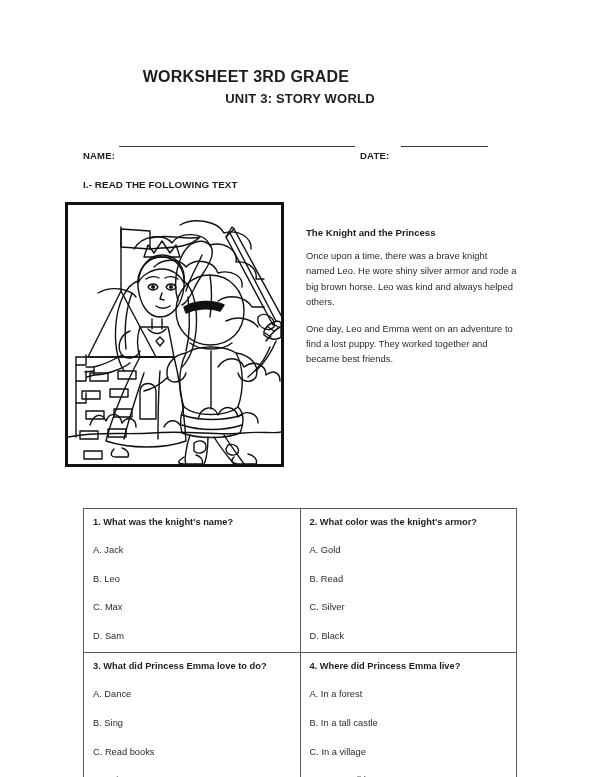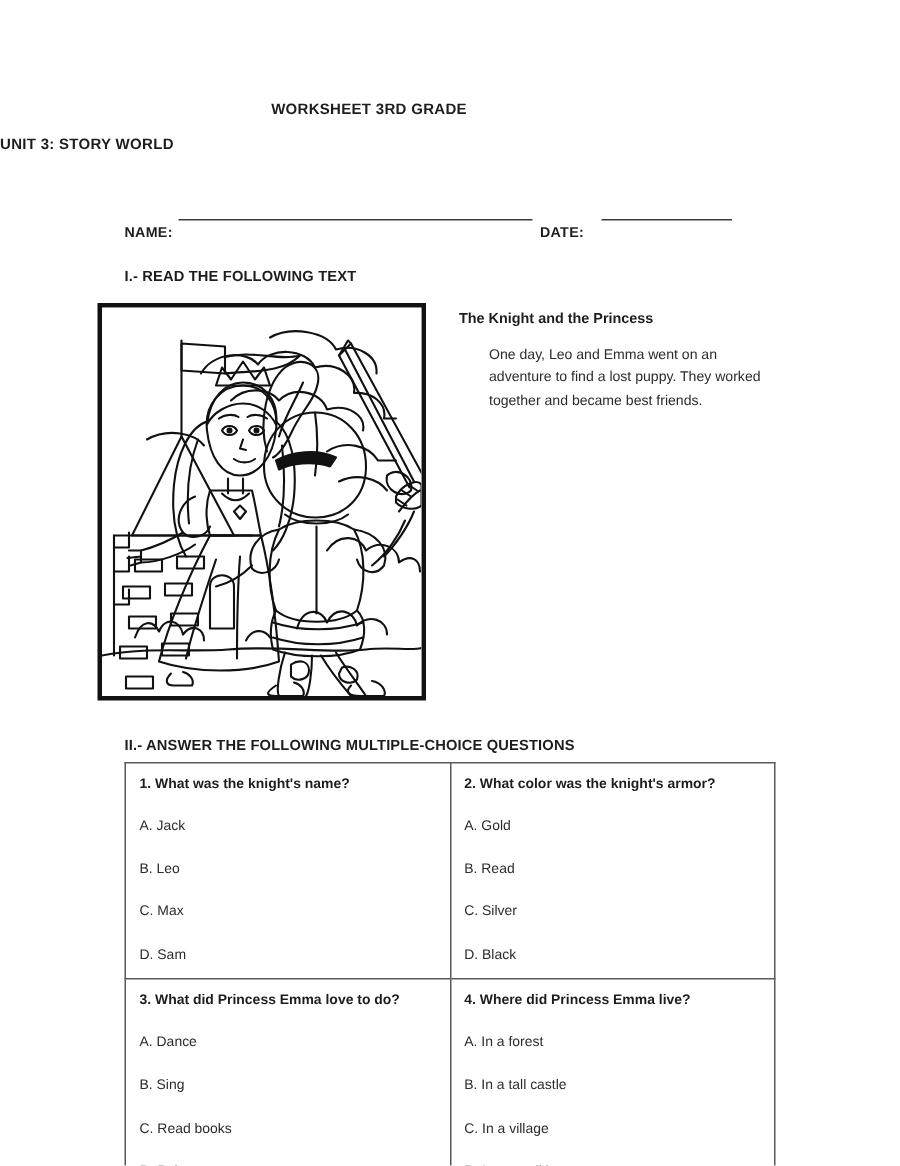--- a/index.html
+++ b/index.html
@@ -23,31 +23,31 @@
     height: 777px;
     background: #ffffff;
   }
 
   
   .doc-title {
     position: absolute;
     left: 0; top: 68px;
     width: 492px;
     text-align: center;
-    font-size: 10px;
+    font-size: 16px;
     font-weight: bold;
     letter-spacing: 0.2px;
     color: #1d1d1d;
   }
   .doc-subtitle {
     position: absolute;
     left: 0; top: 91px;
     width: 600px;
-    text-align: left;
-    font-size: 10px;
+    text-align: center;
+    font-size: 13px;
     font-weight: bold;
     letter-spacing: 0.2px;
     color: #1d1d1d;
   }
 
   
   .namedate {
     position: absolute;
     left: 83px; top: 134px;
     width: 440px;
@@ -95,37 +95,37 @@
     border: 3px solid #111111;
     background: #ffffff;
     box-sizing: border-box;
     overflow: hidden;
   }
   .illustration svg { display: block; }
 
   
   .story {
     position: absolute;
-    left: 306px; top: 206px;
+    left: 306px; top: 226px;
     width: 212px;
   }
   .story-title {
     font-size: 9.6px;
     font-weight: bold;
     color: #1d1d1d;
     margin: 0 0 9px 0;
     line-height: 13px;
   }
   .story p {
     font-size: 9.4px;
     line-height: 15.4px;
     margin: 0 0 11px 0;
     color: #2b2b2b;
   }
-  .story p:last-child { margin-bottom: 0; margin-left: 20px; }
+  .story p:last-child { margin-bottom: 0; }
 
   
   .qtable {
     position: absolute;
     left: 83px; top: 508px;
     width: 434px;
     border-collapse: collapse;
     table-layout: fixed;
   }
   .qtable td {
@@ -319,24 +319,24 @@
         <path d="M160 240 C166 238 172 242 170 248 C166 252 158 250 158 244 Z"></path>
 
         <path d="M116 252 C110 256 108 259 116 259 L134 259 C136 255 132 251 128 250"></path>
         <path d="M166 252 C162 256 164 259 172 259 L188 259 C190 255 186 250 180 249"></path>
       </g>
     </svg>
   </div>
 
   <div class="story">
     <div class="story-title">The Knight and the Princess</div>
+    <p>Once upon a time, there was a brave knight named Leo. He wore shiny silver armor and rode a big brown horse. Leo was kind and always helped others.</p>
     <p>One day, Leo and Emma went on an adventure to find a lost puppy. They worked together and became best friends.</p>
   </div>
 
-  <div class="section-heading" id="sec2">II.- ANSWER THE FOLLOWING MULTIPLE-CHOICE QUESTIONS</div>
 
   <table class="qtable">
     <tbody>
         <tr>
       <td>
         <div class="q-text">1. What was the knight's name?</div>
         <div class="q-opt">A. Jack</div>
         <div class="q-opt">B. Leo</div>
         <div class="q-opt">C. Max</div>
         <div class="q-opt">D. Sam</div>

